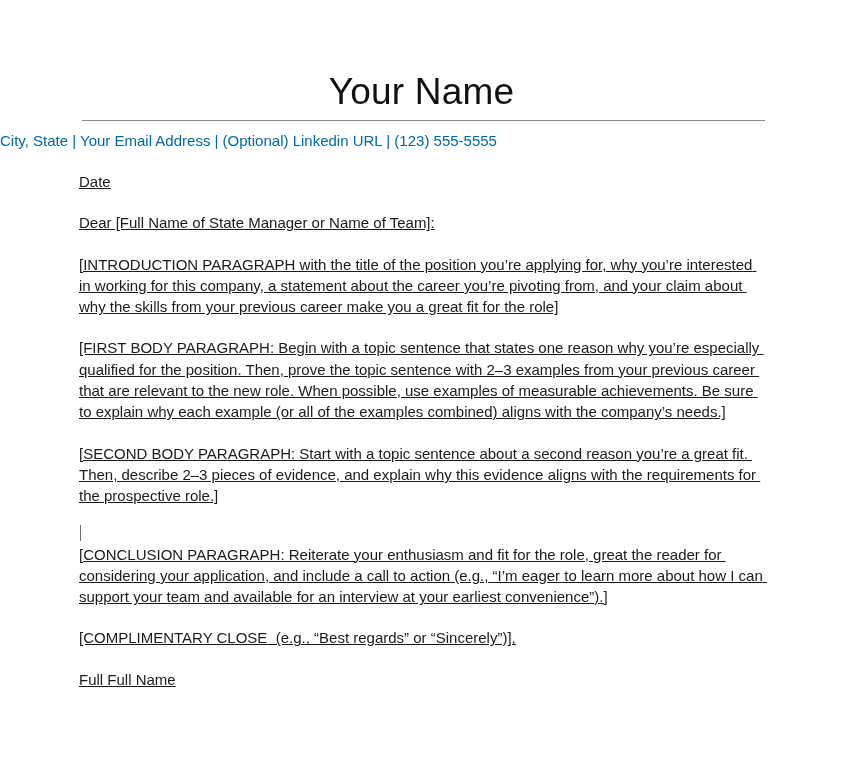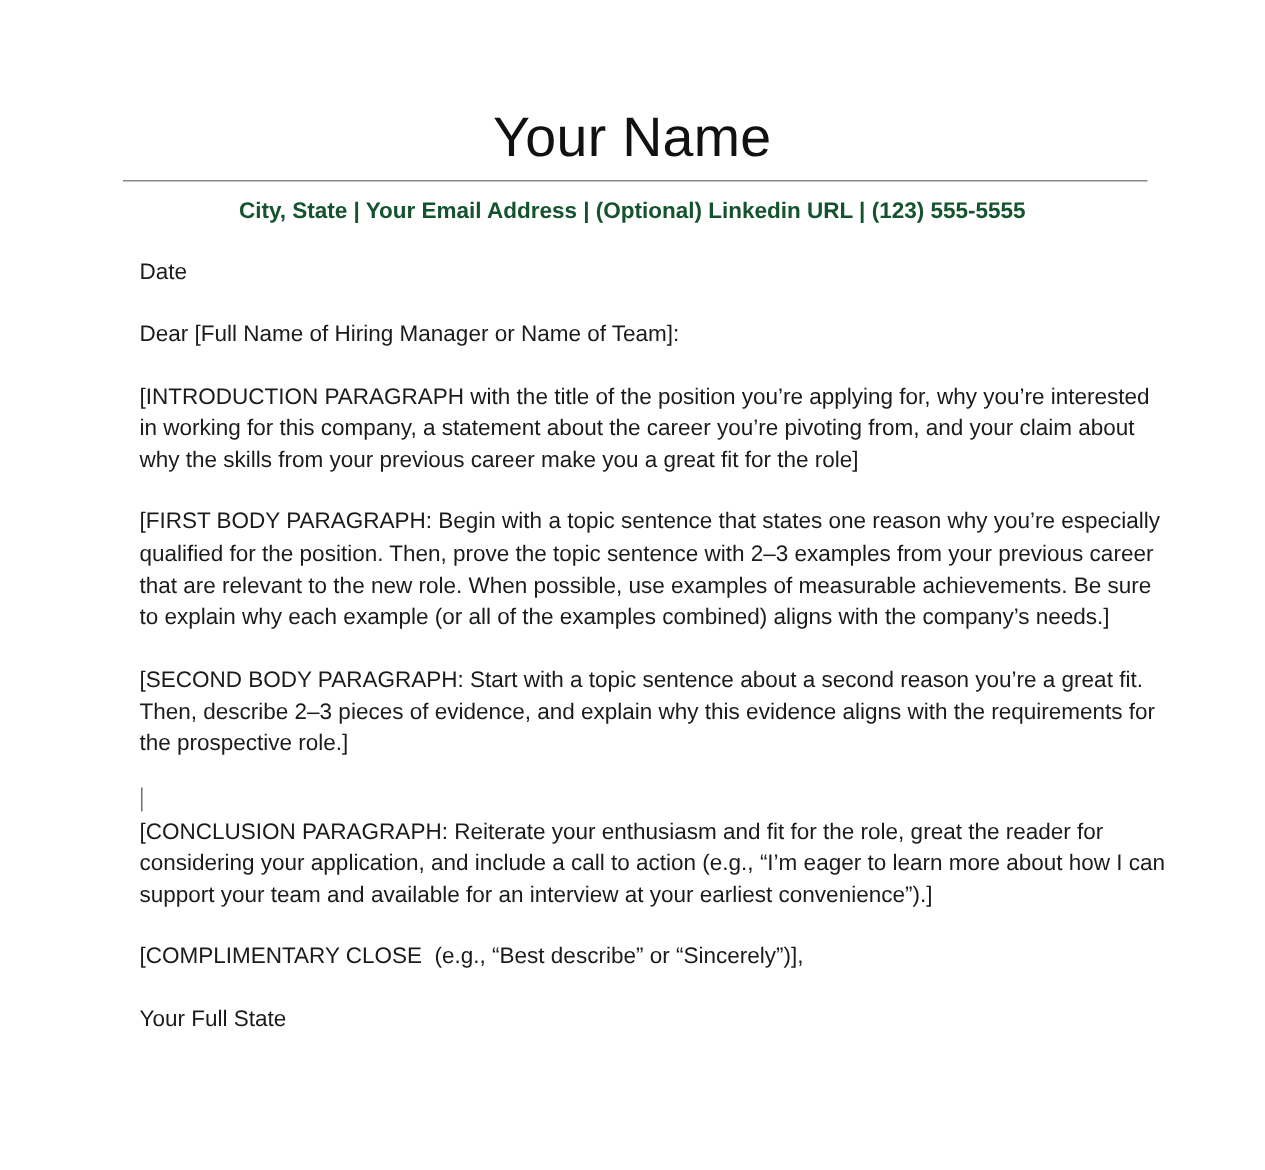--- a/index.html
+++ b/index.html
@@ -43,33 +43,33 @@
     position: absolute;
     left: 82px;
     top: 120px;
     width: 683px;
     height: 1px;
     background: #8a8a8a;
   }
   .contact-line {
     margin: 0;
     padding: 18px 0 0 0;
-    text-align: center;
+    text-align: left;
     font-size: 15px;
     line-height: 20px;
-    color: #14532d;
-    font-weight: bold;
+    color: #0369a1;
   }
 
   
   .letter-body {
     position: absolute;
-    left: 93px;
+    left: 79px;
     top: 171px;
     width: 688px;
+    text-decoration: underline;
   }
   .block {
     margin: 0 0 20px 0;
     font-size: 15px;
     line-height: 21.3px;
     color: #1b1b1b;
     text-align: left;
     white-space: pre-wrap;
   }
   .block.tight {
@@ -100,33 +100,33 @@
   <div class="letterhead">
     <h1 class="doc-title">Your Name</h1>
     <div class="rule"></div>
     <p class="contact-line">City, State | Your Email Address | (Optional) Linkedin URL | (123) 555-5555</p>
   </div>
 
   <div class="letter-body">
 
     <p class="block">Date</p>
 
-    <p class="block">Dear [Full Name of Hiring Manager or Name of Team]:</p>
+    <p class="block">Dear [Full Name of State Manager or Name of Team]:</p>
 
     <p class="block">[INTRODUCTION PARAGRAPH with the title of the position you’re applying for, why you’re interested in working for this company, a statement about the career you’re pivoting from, and your claim about why the skills from your previous career make you a great fit for the role]</p>
 
     <p class="block">[FIRST BODY PARAGRAPH: Begin with a topic sentence that states one reason why you’re especially qualified for the position. Then, prove the topic sentence with 2–3 examples from your previous career that are relevant to the new role. When possible, use examples of measurable achievements. Be sure to explain why each example (or all of the examples combined) aligns with the company’s needs.]</p>
 
     <p class="block tight">[SECOND BODY PARAGRAPH: Start with a topic sentence about a second reason you’re a great fit. Then, describe 2–3 pieces of evidence, and explain why this evidence aligns with the requirements for the prospective role.]</p>
 
     <div class="caret-line">
       <span class="caret"></span>
     </div>
 
     <p class="block">[CONCLUSION PARAGRAPH: Reiterate your enthusiasm and fit for the role, great the reader for considering your application, and include a call to action (e.g., “I’m eager to learn more about how I can support your team and available for an interview at your earliest convenience”).]</p>
 
-    <p class="block">[COMPLIMENTARY CLOSE  (e.g., “Best describe” or “Sincerely”)],</p>
+    <p class="block">[COMPLIMENTARY CLOSE  (e.g., “Best regards” or “Sincerely”)],</p>
 
-    <p class="block signature">Your Full State</p>
+    <p class="block signature">Full Full Name</p>
 
   </div>
 
 </div>
 
 </body></html>

